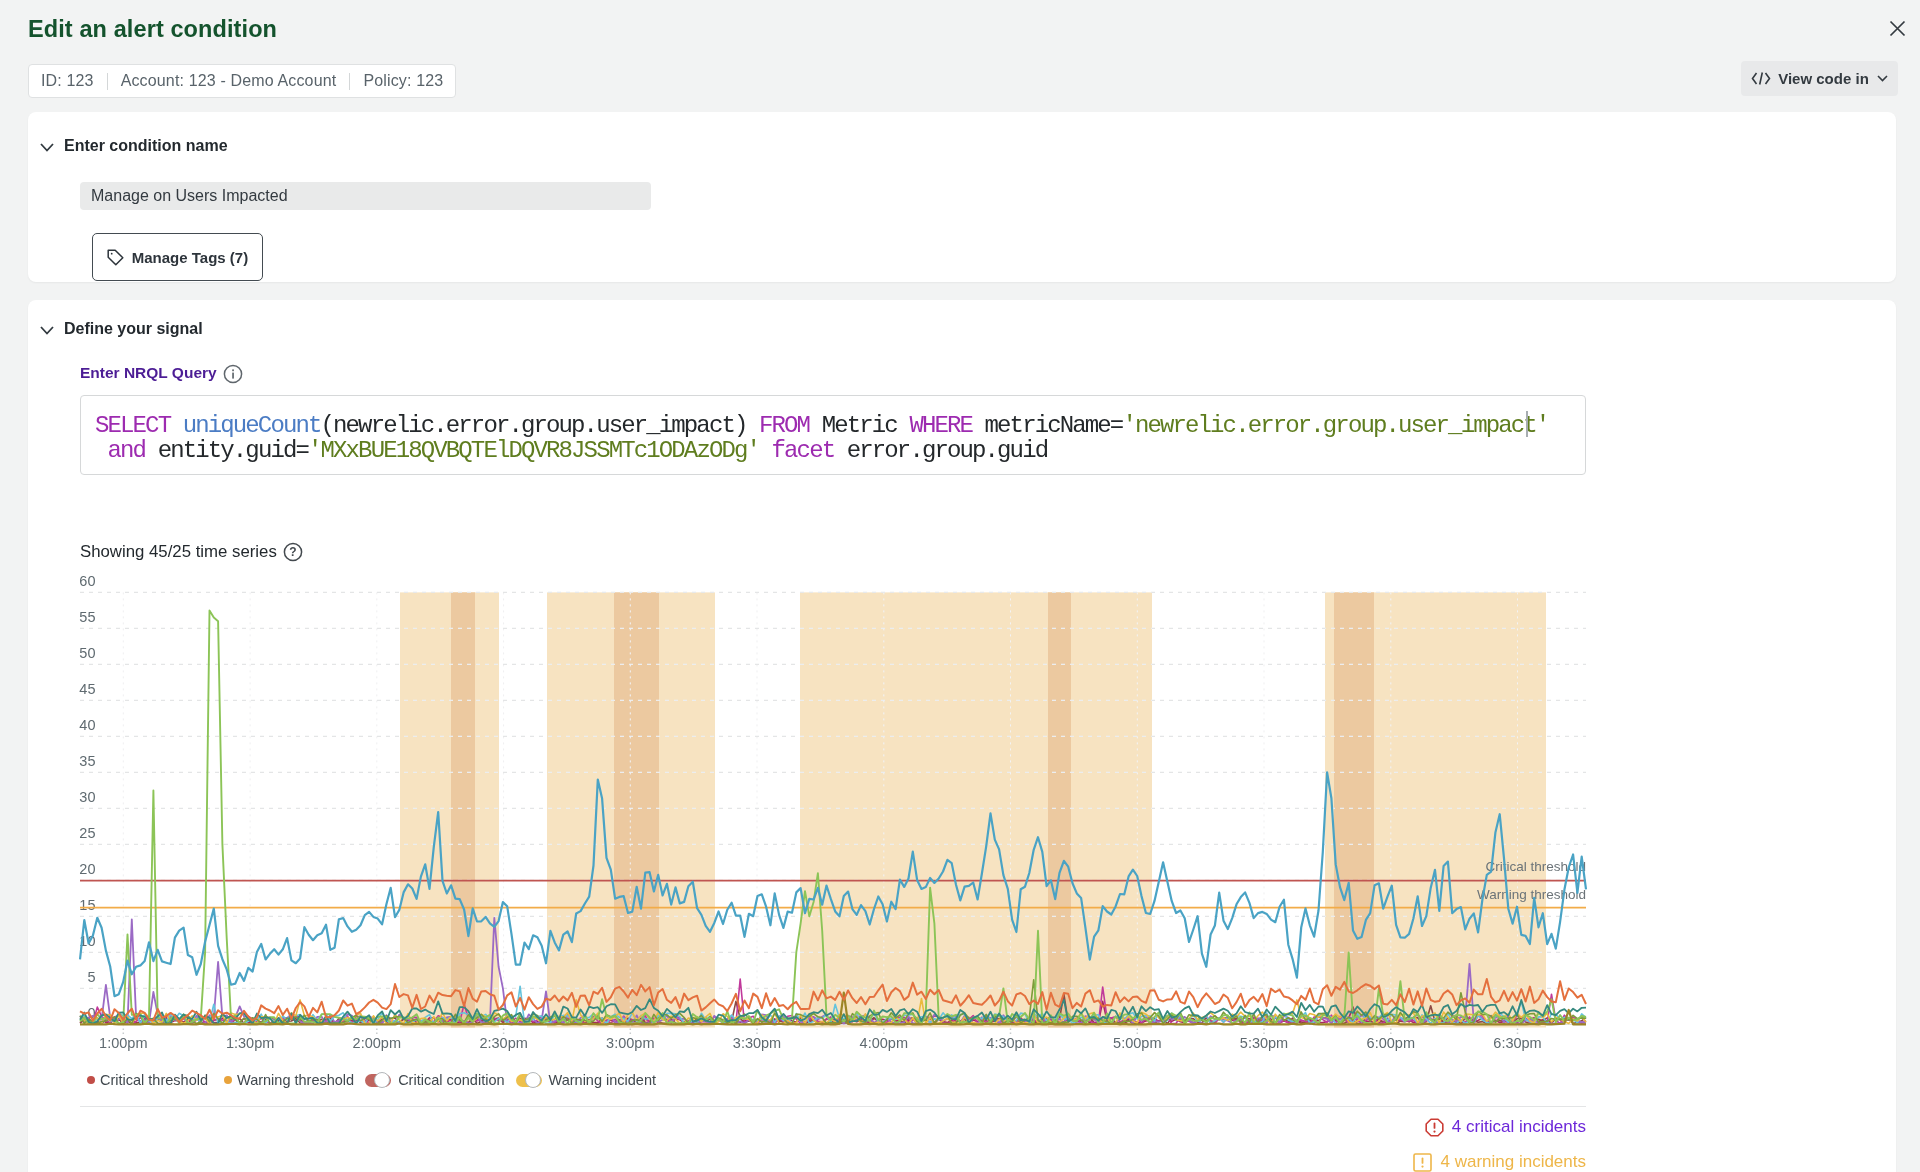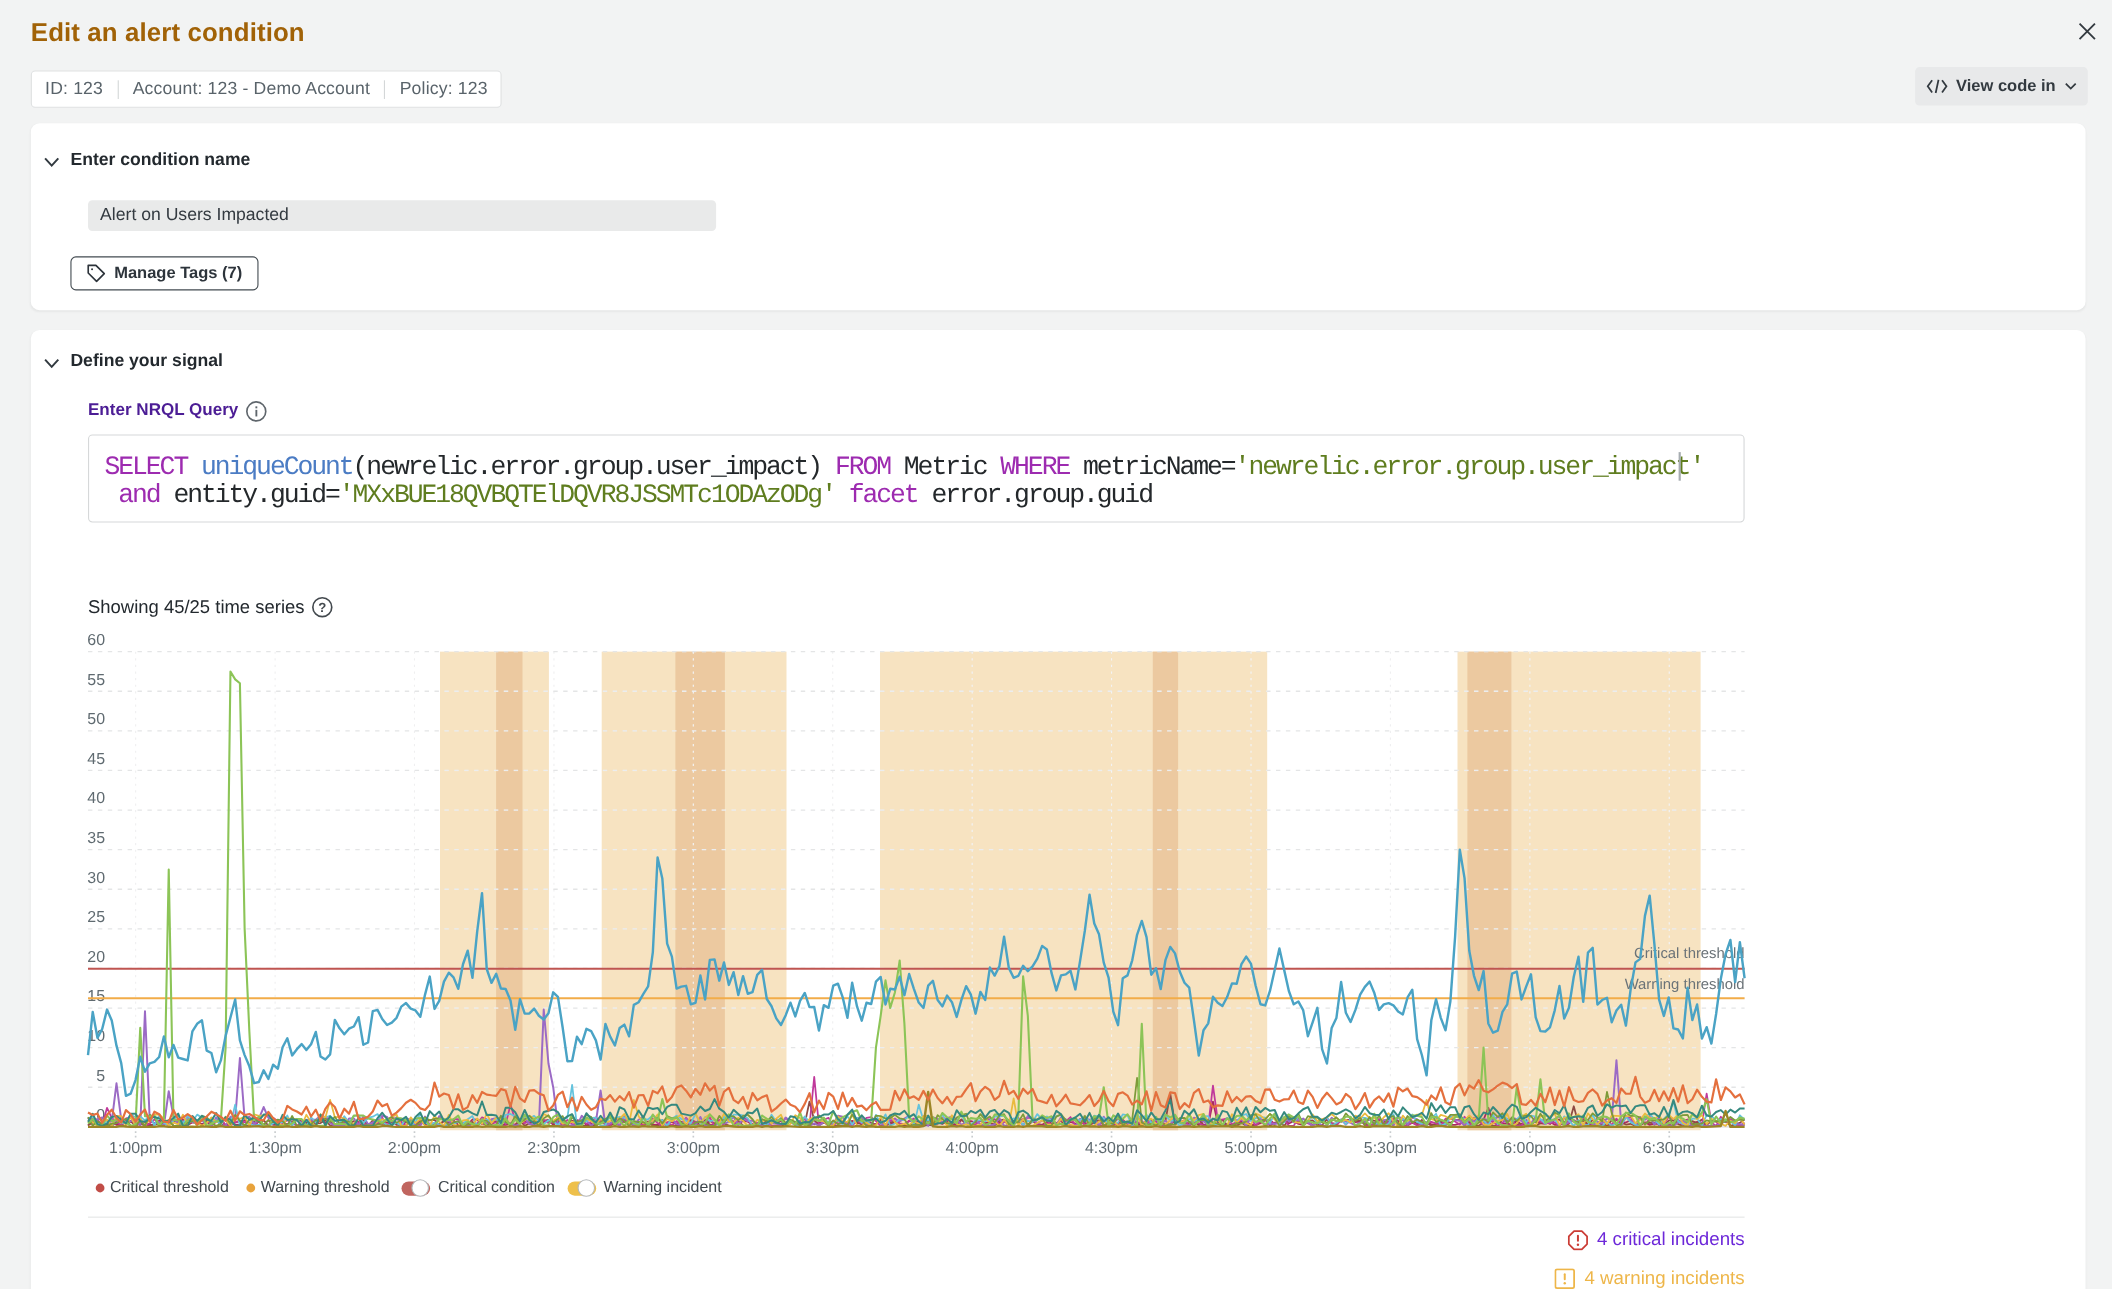--- a/index.html
+++ b/index.html
@@ -1,33 +1,33 @@
 <!DOCTYPE html>
 <html><head><meta charset="utf-8"><style>
 *{margin:0;padding:0;box-sizing:border-box}
 html,body{width:1920px;height:1172px;overflow:hidden;background:#f2f3f3;
  font-family:"Liberation Sans",sans-serif;-webkit-font-smoothing:antialiased}
 #page{position:relative;width:1920px;height:1172px}
 .card{position:absolute;left:28px;width:1868px;background:#fff;border-radius:8px;
  box-shadow:0 1px 2px rgba(0,0,0,0.05)}
-h1{position:absolute;left:28px;top:16px;font-size:23.5px;font-weight:700;color:#a16207;letter-spacing:.1px}
+h1{position:absolute;left:28px;top:16px;font-size:23.5px;font-weight:700;color:#14532d;letter-spacing:.1px}
 #closex{position:absolute;left:1889px;top:20px}
 #meta{position:absolute;left:28px;top:64px;height:26px;background:#fff;border:1px solid #dfe1e2;
  border-radius:4px;display:flex;align-items:center;font-size:16px;letter-spacing:0.15px;color:#59636a;padding:16px 12px}
 #meta .sep{width:1px;height:17px;background:#d4d7d8;margin:0 13px}
 #viewcode{position:absolute;left:1741px;top:61px;width:157px;height:35px;background:#e8e9ea;
  border-radius:4px;display:flex;align-items:center;justify-content:center;font-size:15px;
  font-weight:700;color:#333a40}
 #card1{top:112px;height:170px}
 #card2{top:300px;height:900px}
 .chev{position:absolute;left:40px}
 .sect{position:absolute;left:64px;font-size:16px;font-weight:700;color:#23292e}
 #nameinput{position:absolute;left:80px;top:182px;width:571px;height:28px;background:#e9eaea;
  border-radius:4px;font-size:16px;color:#333a40;line-height:28px;padding-left:11px}
-#managetags{position:absolute;left:64px;top:233px;width:171px;height:31px;border:1.5px solid #434b51;
+#managetags{position:absolute;left:92px;top:233px;width:171px;height:48px;border:1.5px solid #434b51;
  border-radius:5px;display:flex;align-items:center;justify-content:center;gap:8px;
  font-size:15px;font-weight:700;color:#2d343b;background:#fff}
 #nrqllabel{position:absolute;left:80px;top:364px;font-size:15.5px;font-weight:700;color:#4c1d95}
 #querybox{position:absolute;left:80px;top:395px;width:1506px;height:80px;border:1px solid #d6d8d9;
  border-radius:4px;background:#fff}
 #query{position:absolute;left:95px;top:413px;font-family:"Liberation Mono",monospace;
  font-size:24px;letter-spacing:-1.874px;line-height:25px;white-space:pre;color:#24282b}
 .kw{color:#9d2bb0}.fn{color:#4b7cc4}.str{color:#5f7d1f}
 #caret{position:absolute;left:1526px;top:411px;width:1.5px;height:26px;background:#a7adb1}
 #helpline{position:absolute;left:80px;top:490px;font-size:16.2px;letter-spacing:0.3px;color:#3a4248}
@@ -62,21 +62,21 @@
         <path d="M5.5 1 L1.5 6.5 L5.5 12 M14.5 1 L18.5 6.5 L14.5 12 M11.3 0.5 L8.7 12.5" stroke="#333a40" stroke-width="1.6" fill="none"></path>
       </svg>View code in<svg width="11" height="7" viewBox="0 0 11 7" style="margin-left:8px">
         <path d="M1 1 L5.5 5.5 L10 1" stroke="#333a40" stroke-width="1.6" fill="none"></path>
       </svg></div>
 
 <div class="card" id="card1"></div>
 <svg class="chev" width="14" height="9" viewBox="0 0 14 9" style="top:143px">
       <path d="M1 1 L7 7.5 L13 1" stroke="#323a40" stroke-width="1.8" fill="none"></path>
     </svg>
 <div class="sect" style="top:137px">Enter condition name</div>
-<div id="nameinput">Alert on Users Impacted</div>
+<div id="nameinput">Manage on Users Impacted</div>
 <div id="managetags"><svg width="17" height="17" viewBox="0 0 17 17">
         <path d="M1.2 1.2 H8.2 L15.8 8.8 L8.8 15.8 L1.2 8.2 Z" stroke="#2d343b" stroke-width="1.5" fill="none" stroke-linejoin="round"></path>
         <circle cx="4.7" cy="4.7" r="0.9" fill="#2d343b"></circle>
       </svg>Manage Tags (7)</div>
 
 <div class="card" id="card2"></div>
 <svg class="chev" width="14" height="9" viewBox="0 0 14 9" style="top:326px">
       <path d="M1 1 L7 7.5 L13 1" stroke="#323a40" stroke-width="1.8" fill="none"></path>
     </svg>
 <div class="sect" style="top:320px">Define your signal</div>

